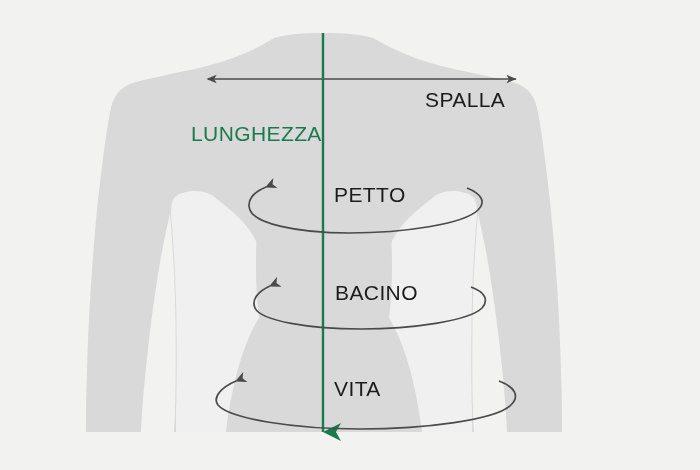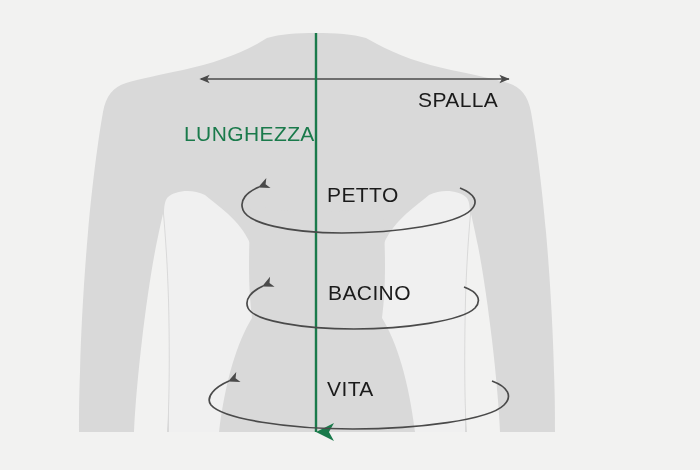--- a/index.html
+++ b/index.html
@@ -9,21 +9,21 @@
   body {
     width: 700px;
     height: 470px;
     background: #f2f2f1;
     font-family: "Liberation Sans", sans-serif;
     overflow: hidden;
     position: relative;
   }
   #diagram-root {
     position: absolute;
-    left: 5px;
+    left: 12px;
     top: 0;
     width: 556px;
     height: 470px;
   }
   svg.figure-svg {
     display: block;
     width: 700px;
     height: 470px;
   }
   .meas-label {

